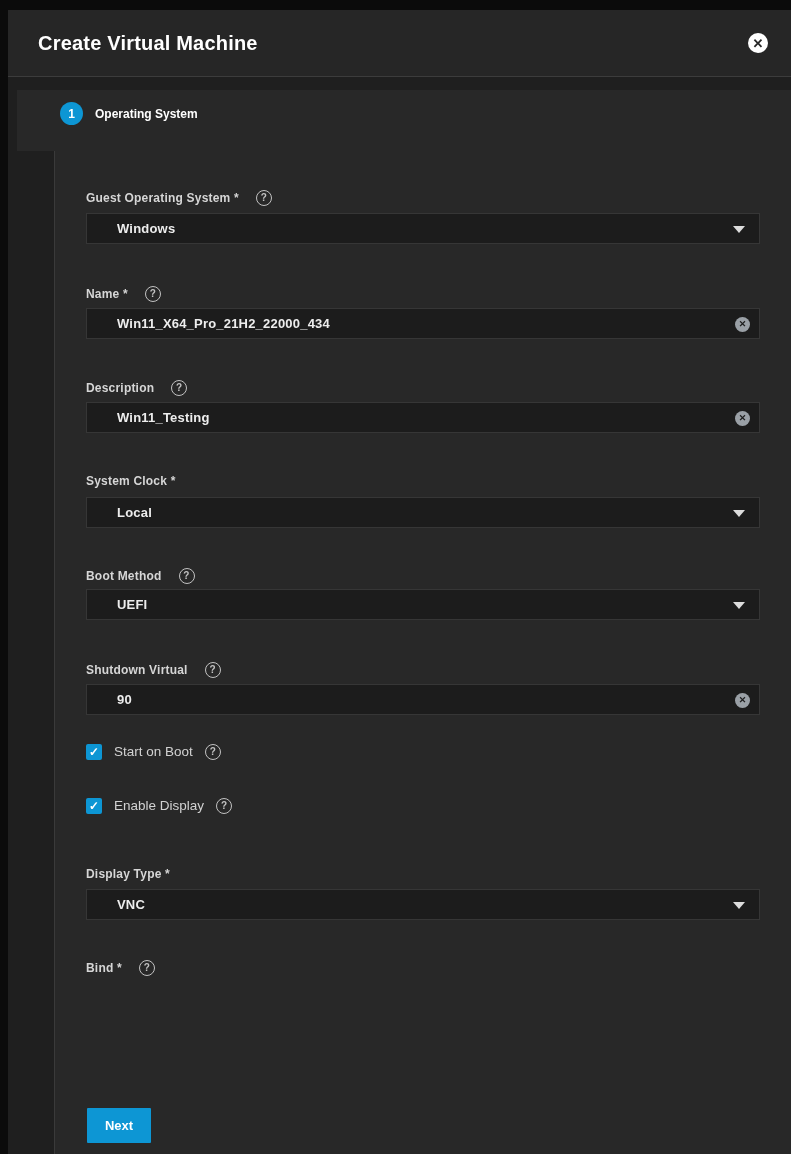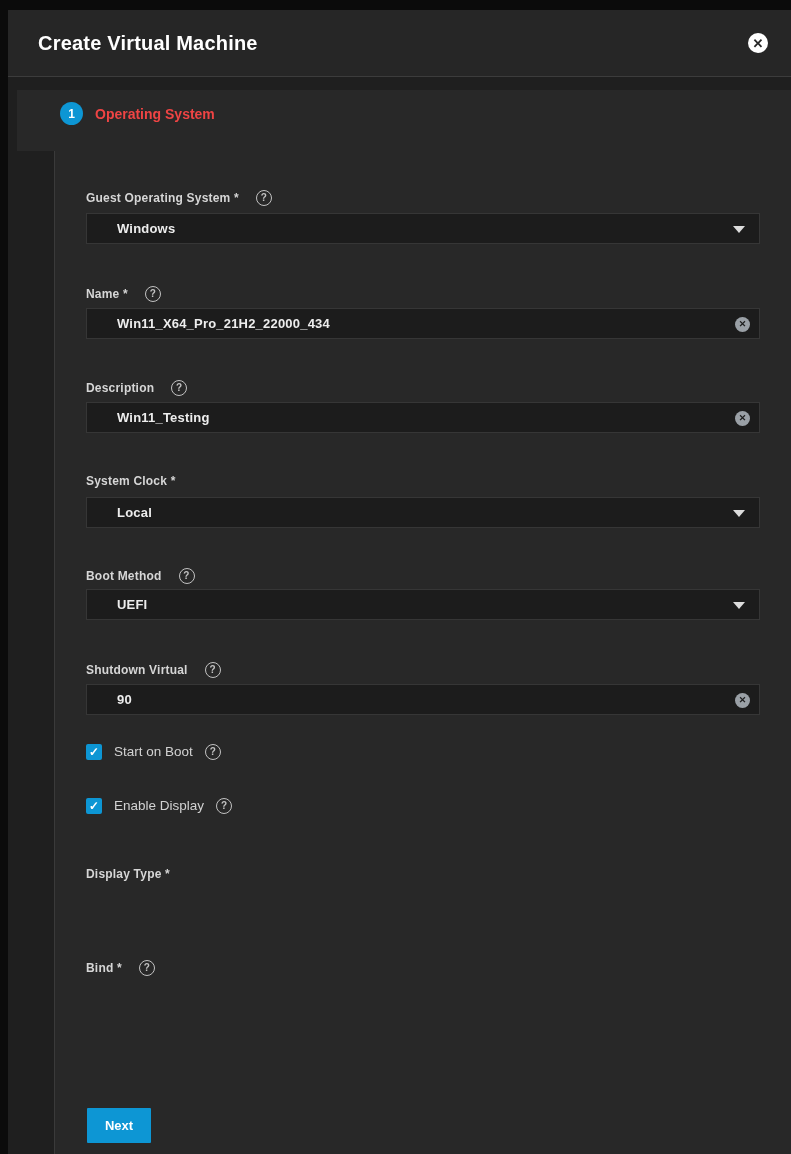--- a/index.html
+++ b/index.html
@@ -14,21 +14,21 @@
   
   .dialog{position:absolute;left:8px;top:10px;right:0;bottom:0;background:#1f1f1f;}
   .dialog-header{position:absolute;left:8px;top:10px;right:0;height:67px;background:#262626;border-bottom:1px solid #3c3c3c;box-sizing:border-box;}
   .dialog-title{position:absolute;left:30px;top:0;height:66px;display:flex;align-items:center;color:#ffffff;font-size:20px;font-weight:700;letter-spacing:.2px;}
   .close-btn{position:absolute;right:23px;top:23px;width:20px;height:20px;border-radius:50%;background:#ffffff;display:flex;align-items:center;justify-content:center;cursor:pointer;}
   .close-x{color:#262626;font-size:13px;font-weight:700;line-height:1;transform:translateY(-0.5px);}
 
   
   .step-band{position:absolute;left:17px;top:90px;right:0;height:61px;background:#282828;}
   .step-circle{position:absolute;left:43px;top:12px;width:23px;height:23px;border-radius:50%;display:flex;align-items:center;justify-content:center;color:#fff;font-size:12px;font-weight:600;}
-  .step-label{position:absolute;left:78px;top:0;height:47px;display:flex;align-items:center;color:#ef4444;font-size:14px;font-weight:700;}
+  .step-label{position:absolute;left:78px;top:0;height:47px;display:flex;align-items:center;color:#ffffff;font-size:12px;font-weight:700;}
   .step-content{position:absolute;left:54px;top:151px;right:0;bottom:0;background:#282828;border-left:1px solid #3a3a3a;box-sizing:border-box;}
 
   
   .f-label{position:absolute;left:86px;height:15px;display:flex;align-items:center;gap:17px;color:#d6d6d6;font-size:12px;font-weight:600;letter-spacing:.2px;}
   .help-icon{width:14px;height:14px;border:1.5px solid #c2c2c2;border-radius:50%;color:#c2c2c2;font-size:10px;font-weight:700;display:flex;align-items:center;justify-content:center;line-height:1;flex:0 0 auto;}
   .field{position:absolute;left:86px;width:674px;height:31px;background:#1c1c1c;border:1px solid #363636;box-sizing:border-box;display:flex;align-items:center;cursor:pointer;}
   .field-value{margin-left:30px;color:#ededed;font-size:13px;font-weight:600;letter-spacing:.2px;}
   .caret{position:absolute;right:14px;top:12px;width:0;height:0;border-left:6px solid transparent;border-right:6px solid transparent;border-top:7px solid #dcdcdc;}
   .clear-btn{position:absolute;right:9px;top:8px;width:15px;height:15px;border-radius:50%;background:#9aa0a6;display:flex;align-items:center;justify-content:center;cursor:pointer;}
   .clear-x{color:#1c1c1c;font-size:9px;font-weight:700;line-height:1;}
@@ -132,20 +132,24 @@
     <span class="checkbox" style="background:#0d96d4;">
         <span class="mark">✓</span>
       </span>
     <span class="check-label">Enable Display</span>
     <span class="help-icon">?</span>
   </div>
 
   <div class="f-label" style="top:866px;">
     <span>Display Type *</span>
   </div>
+  <div class="field" style="top:889px;">
+    <span class="field-value">VNC</span>
+    <span class="caret"></span>
+  </div>
 
   <div class="f-label" style="top:960px;">
     <span>Bind *</span>
     <span class="help-icon">?</span>
   </div>
 
   <button class="next-btn" style="background:#0d96d4;">Next</button>
 
 </div>
 

